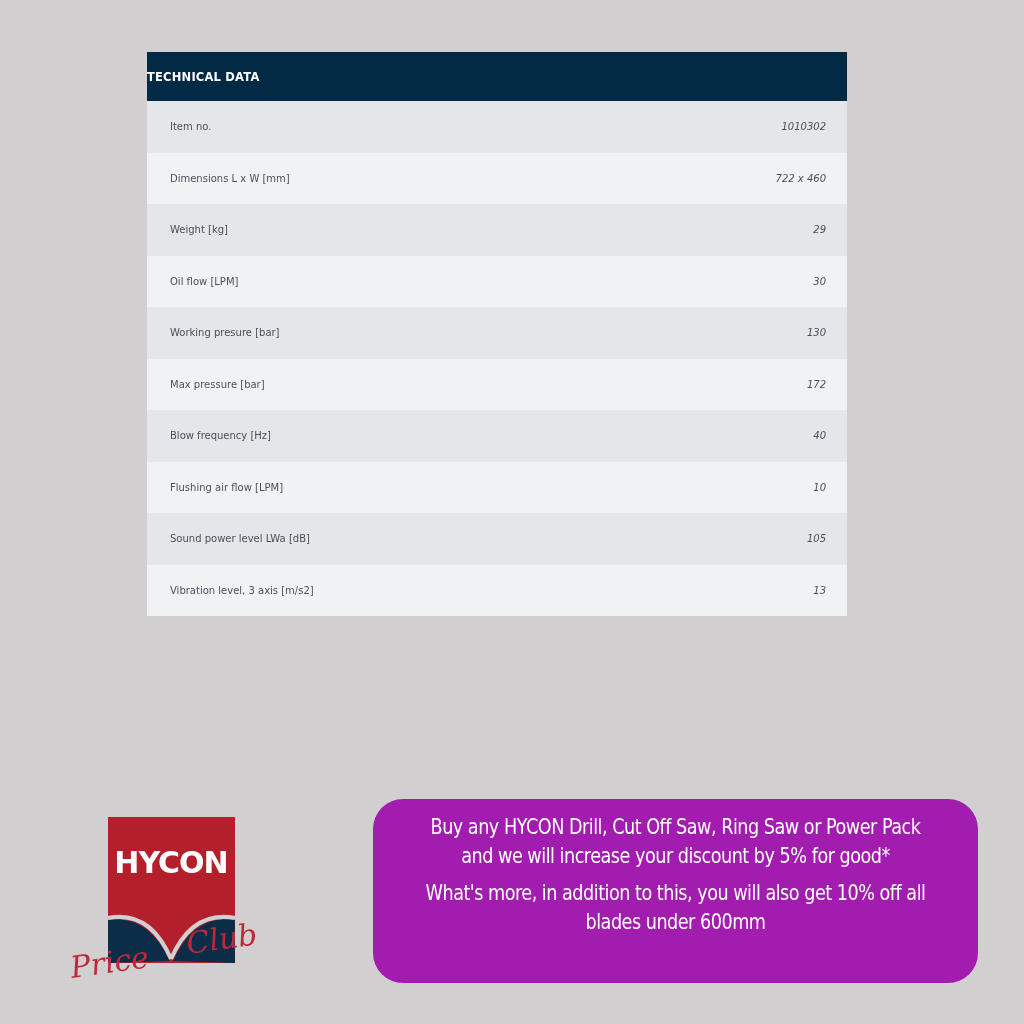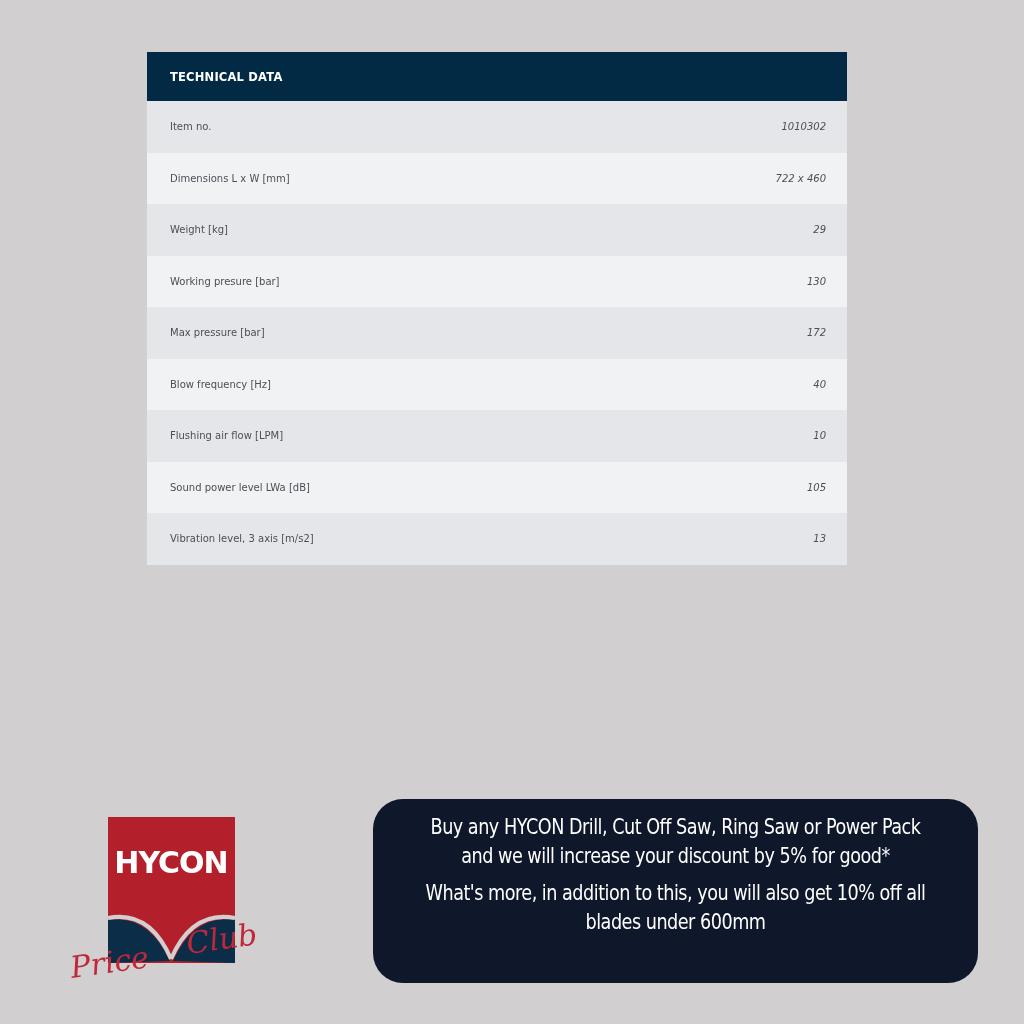--- a/index.html
+++ b/index.html
@@ -20,21 +20,20 @@
       top: 52px;
       width: 700px;
       background: #e4e6e8;
     }
     .tech-header {
       height: 49px;
       background: #022a45;
       color: #ffffff;
       display: flex;
       align-items: center;
-      padding-left: 23px;
       font-family: "DejaVu Sans", sans-serif;
       font-weight: bold;
       font-size: 11.5px;
       letter-spacing: 0.2px;
       box-sizing: border-box;
     }
     .tech-row {
       height: 51.5px;
       display: flex;
       align-items: center;
@@ -58,21 +57,21 @@
       height: 170px;
     }
     .logo svg { display: block; }
 
     .promo {
       position: absolute;
       left: 373px;
       top: 799px;
       width: 605px;
       height: 184px;
-      background: #0f172a;
+      background: #a21caf;
       border-radius: 30px;
       color: #ffffff;
       text-align: center;
       font-family: "DejaVu Sans", sans-serif;
       font-size: 21px;
       line-height: 29px;
       box-sizing: border-box;
       padding-top: 14px;
       letter-spacing: -0.6px;
     }
@@ -97,20 +96,24 @@
       <span class="row-label">Item no.</span>
       <span class="row-value">1010302</span>
     </div>
     <div class="tech-row">
       <span class="row-label">Dimensions L x W [mm]</span>
       <span class="row-value">722 x 460</span>
     </div>
     <div class="tech-row">
       <span class="row-label">Weight [kg]</span>
       <span class="row-value">29</span>
+    </div>
+    <div class="tech-row">
+      <span class="row-label">Oil flow [LPM]</span>
+      <span class="row-value">30</span>
     </div>
     <div class="tech-row">
       <span class="row-label">Working presure [bar]</span>
       <span class="row-value">130</span>
     </div>
     <div class="tech-row">
       <span class="row-label">Max pressure [bar]</span>
       <span class="row-value">172</span>
     </div>
     <div class="tech-row">

